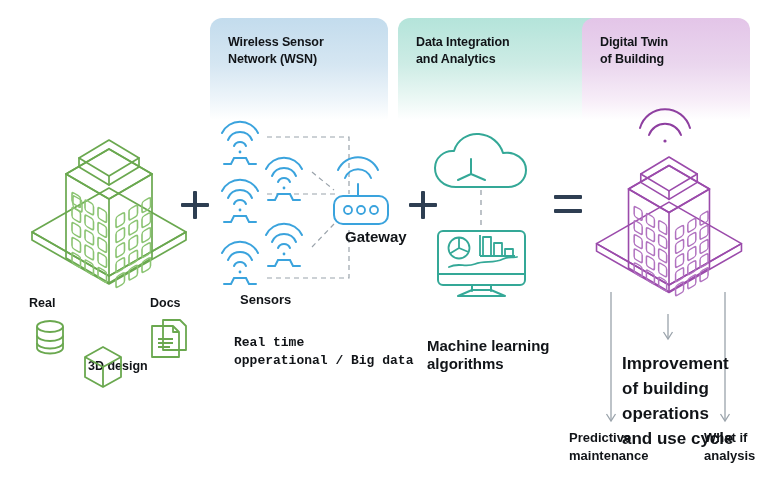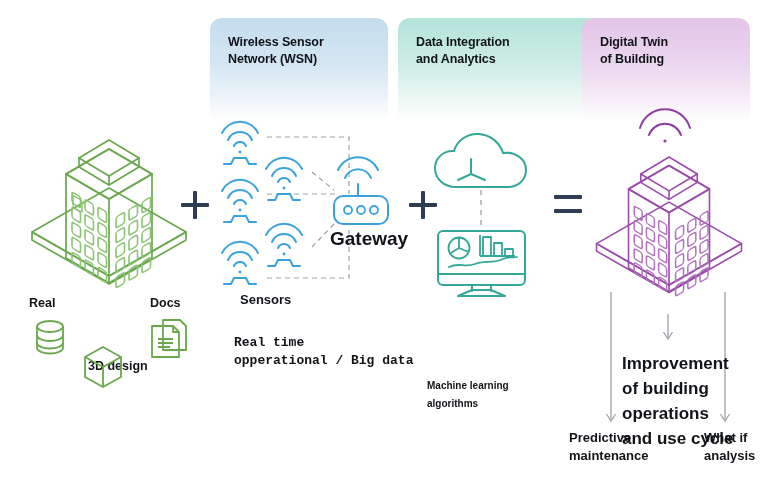--- a/index.html
+++ b/index.html
@@ -240,21 +240,21 @@
       <g fill="#ffffff" stroke="#3aa3dd" stroke-width="2">
         <rect x="122" y="84" width="54" height="28" rx="9"></rect>
       </g>
       <g fill="none" stroke="#3aa3dd" stroke-width="1.8">
         <circle cx="136" cy="98" r="4"></circle>
         <circle cx="149" cy="98" r="4"></circle>
         <circle cx="162" cy="98" r="4"></circle>
       </g>
     </svg>
   </div>
-  <div class="minilabel" style="left:330px;top:228px;font-size:19px;">Gateway</div>
+  <div class="minilabel" style="left:345px;top:228px;font-size:15px;">Gateway</div>
   <div class="minilabel" style="left:240px;top:292px;font-size:13px;">Sensors</div>
   <div class="txt bold" style="left:234px;top:334px;font-size:13px;line-height:18px;font-family:Liberation Mono, monospace;">Real time
 opperational / Big data</div>
 
   <div>
     <div class="op-bar" style="left:409px;top:203px;width:28px;height:4px;"></div>
     <div class="op-bar" style="left:421px;top:191px;width:4px;height:28px;"></div>
   </div>
 
   <div class="svgwrap" style="left:425px;top:128px;">
@@ -293,21 +293,21 @@
         <rect x="69" y="115" width="8" height="13"></rect>
         <rect x="80" y="121" width="8" height="7"></rect>
         <path d="M55 128 L90 128"></path>
       </g>
 
       <g fill="none" stroke="#34a897" stroke-width="1.8" stroke-linecap="round">
         <path d="M24 139 C34 134 40 140 50 136 C60 132 68 136 78 131 C84 128 88 130 92 129"></path>
       </g>
     </svg>
   </div>
-  <div class="txt bold" style="left:427px;top:337px;font-size:10px;line-height:18px;margin-top:40px;">Machine learning
+  <div class="txt bold" style="left:427px;top:337px;font-size:15px;line-height:18px;">Machine learning
 algorithms</div>
 
   <div>
     <div class="op-bar" style="left:554px;top:195px;width:28px;height:4px;"></div>
     <div class="op-bar" style="left:554px;top:209px;width:28px;height:4px;"></div>
   </div>
 
   <div class="svgwrap" style="left:636px;top:110px;">
     <svg width="58" height="34" viewBox="0 0 58 34">
       <g fill="none" stroke="#8e3fa0" stroke-width="2" stroke-linecap="round">

